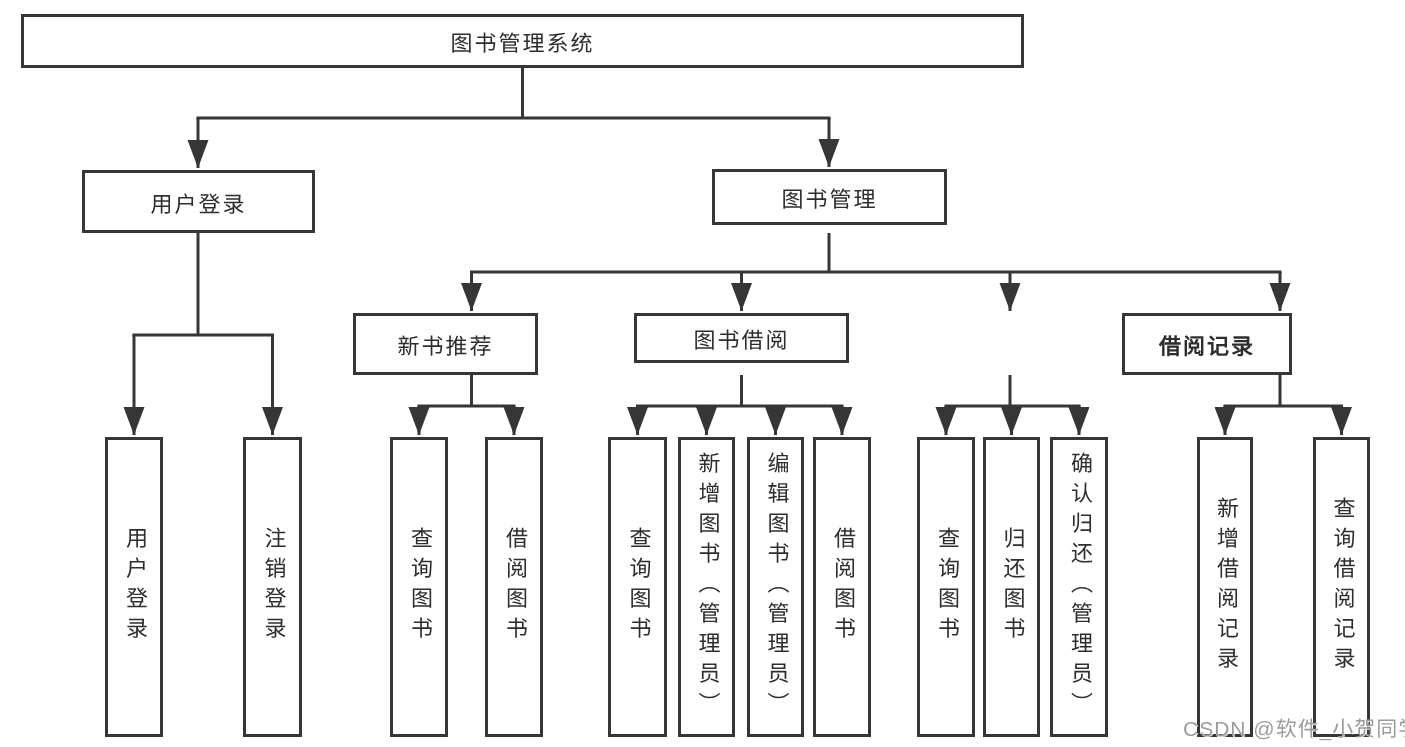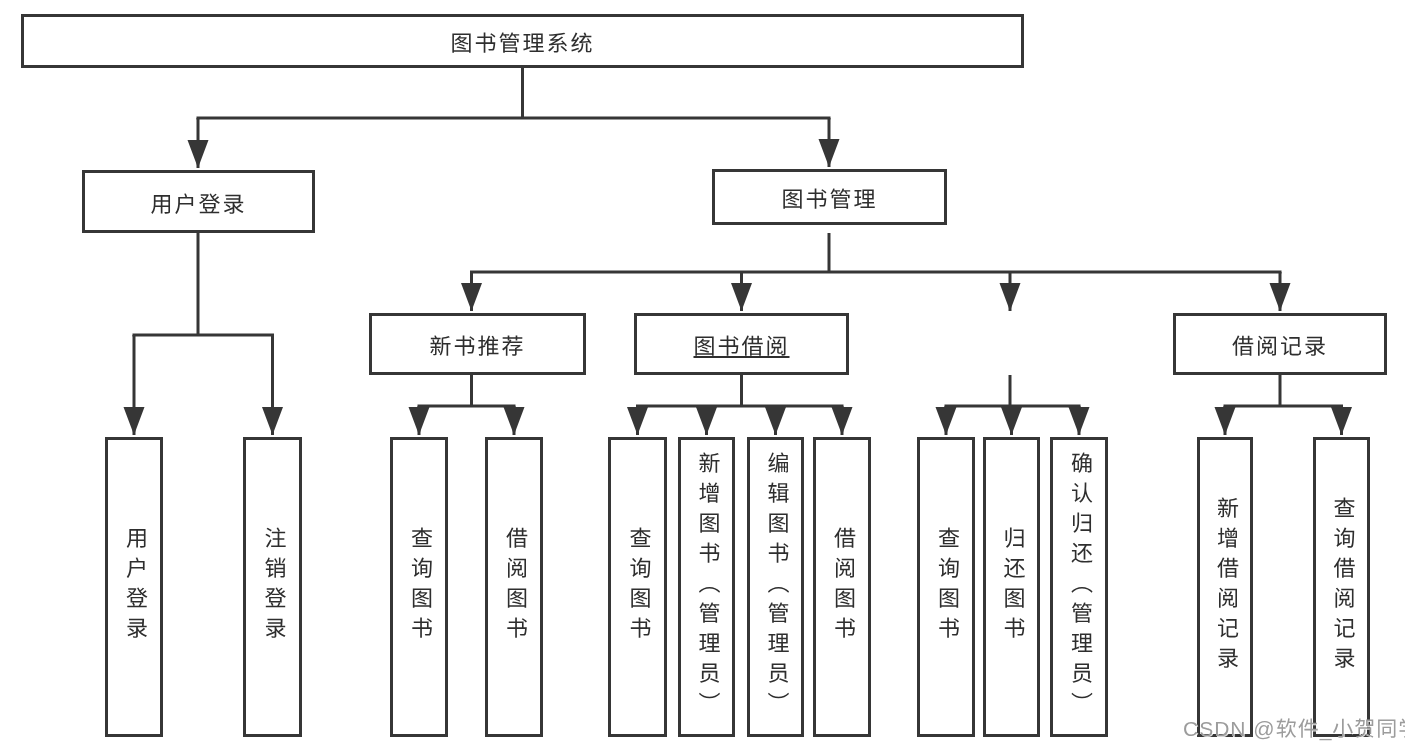--- a/index.html
+++ b/index.html
@@ -36,24 +36,24 @@
     letter-spacing: 8px;
     line-height: 1;
     white-space: normal;
   }
   
   .n-root  { left: 21px;  top: 14px;  width: 1003px; height: 54px; }
   
   .n-login { left: 82px;  top: 170px; width: 233px; height: 63px; }
   .n-mgmt  { left: 712px; top: 169px; width: 235px; height: 56px; }
   
-  .n-rec   { left: 369px;  top: 313px; width: 217px; height: 62px; }
-  .n-bor   { left: 634px;  top: 313px; width: 215px; height: 62px; text-decoration: underline; }
+  .n-rec   { left: 353px;  top: 313px; width: 185px; height: 62px; }
+  .n-bor   { left: 634px;  top: 313px; width: 215px; height: 50px; }
   .n-cur   { left: 903px;  top: 313px; width: 214px; height: 62px; }
-  .n-hist  { left: 1173px; top: 313px; width: 214px; height: 62px; }
+  .n-hist  { left: 1122px; top: 313px; width: 170px; height: 62px; font-weight: bold; }
   
   .leaf { top: 437px; height: 300px; }
   .b1  { left: 105px;  width: 58px; }
   .b2  { left: 243px;  width: 59px; }
   .b3  { left: 390px;  width: 58px; }
   .b4  { left: 485px;  width: 58px; }
   .b5  { left: 608px;  width: 59px; }
   .b6  { left: 678px;  width: 57px; }
   .b7  { left: 747px;  width: 57px; }
   .b8  { left: 813px;  width: 58px; }

